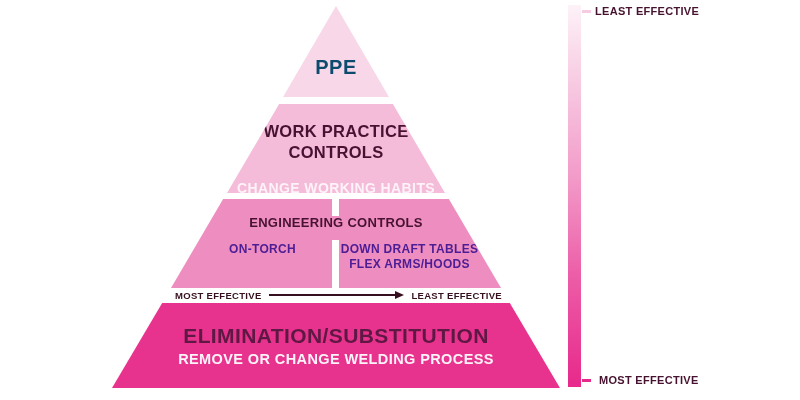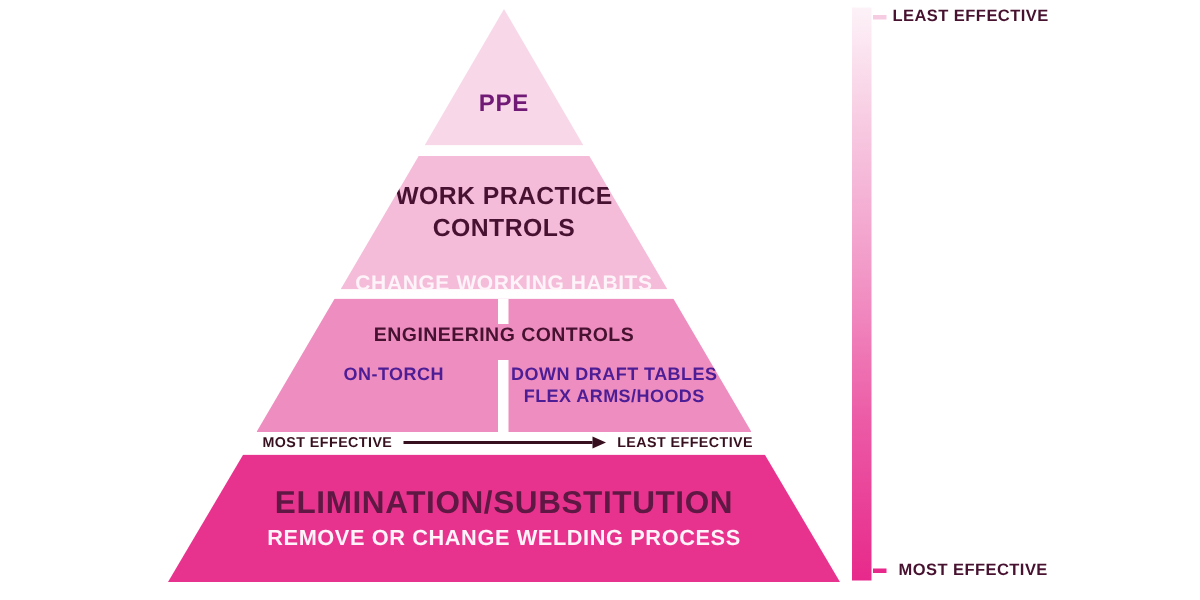--- a/index.html
+++ b/index.html
@@ -13,21 +13,21 @@
   .level{position:absolute;box-sizing:border-box;}
 
   
   .l1{
     left:283px;top:6px;width:106px;height:91px;
     background:#f8d8e8;
     clip-path:polygon(50% 0,100% 100%,0 100%);
     display:flex;flex-direction:column;justify-content:flex-end;align-items:center;
     padding-bottom:18px;
   }
-  .l1-title{font-size:16px;font-weight:700;color:#701a75;letter-spacing:.5px;}
+  .l1-title{font-size:20px;font-weight:700;color:#0c4a6e;letter-spacing:.5px;}
 
   
   .l2{
     left:227px;top:104px;width:218px;height:89px;
     background:#f5bcd9;
     clip-path:polygon(23.9% 0,76.1% 0,100% 100%,0 100%);
     display:flex;flex-direction:column;align-items:center;
     padding-top:17px;text-align:center;
   }
   .l2-title-line{font-size:16.5px;font-weight:700;color:#471231;line-height:1.3;letter-spacing:.3px;}

